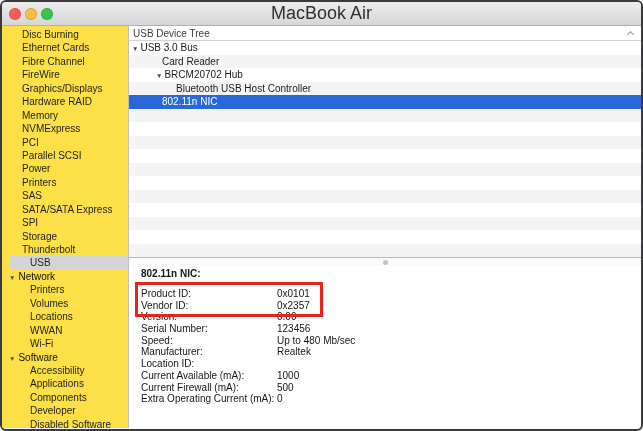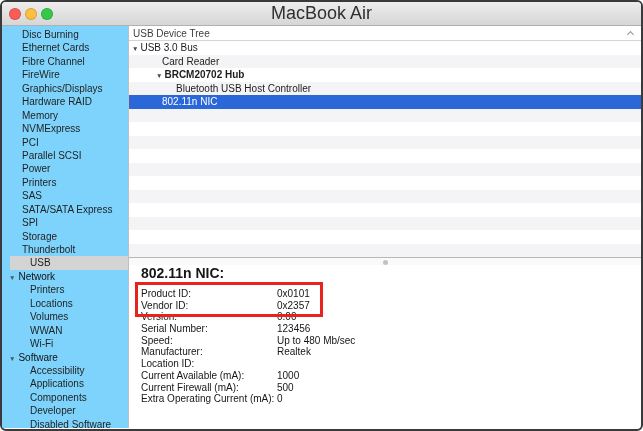--- a/index.html
+++ b/index.html
@@ -15,54 +15,54 @@
   .light { width:12px; height:12px; border-radius:50%; border:0.5px solid rgba(0,0,0,.15); }
   .light.red    { background:var(--traffic-red,#fc5b57); }
   .light.yellow { background:var(--traffic-yellow,#fdbe41); }
   .light.green  { background:var(--traffic-green,#35c84a); }
   .win-title { font-size:18px; color:#303030; }
 
   
   .content { display:flex; height:calc(100% - 25px); }
 
   
-  .sidebar { width:127px; border-right:1px solid #bfbfbf; overflow:hidden; padding-top:2px; background:#7dd3fc; flex:none; }
+  .sidebar { width:127px; border-right:1px solid #bfbfbf; overflow:hidden; padding-top:2px; background:#fde047; flex:none; }
   .side-item { height:13.45px; line-height:13.45px; font-size:10px; color:#1f1f1f; white-space:nowrap;
                overflow:hidden; display:flex; align-items:center; }
   .side-item.item    { padding-left:20px; }
   .side-item.child   { padding-left:28px; }
   .side-item.section { padding-left:7px; color:#111; }
   .side-item.selected { background:var(--side-sel,#d4d4d4);margin-left:8px; }
   .tri { font-size:6.5px; color:#555; margin-right:3px; flex:none; transform:translateY(.5px); }
 
   
   .main { flex:1; display:flex; flex-direction:column; min-width:0; }
   .tree-header { height:15px; line-height:15px; font-size:10px; font-weight:normal; color:#3e3e3e;
                  padding-left:4px; border-bottom:1px solid #d4d4d4; position:relative; flex:none; }
   .chev { position:absolute; right:8px; top:6px; width:5px; height:5px;
           border-left:1.5px solid #979797; border-top:1.5px solid #979797; transform:rotate(45deg); }
   .tree-rows { flex:none; }
   .tree-row { height:13.5px; line-height:13.5px; font-size:10px; color:#1c1c1c; white-space:nowrap;
               overflow:hidden; display:flex; align-items:center; }
   .tree-row:nth-child(even) { background:#f4f4f6; }
   .tree-row.lvl0 { padding-left:3px; }
   .tree-row.lvl1 { padding-left:33px; }
-  .tree-row.lvl1.exp { padding-left:27px;font-weight:bold; }
+  .tree-row.lvl1.exp { padding-left:27px; }
   .tree-row.lvl2 { padding-left:47px; }
   .tree-row .tri { color:#4a4a4a; margin-right:2px; }
   .tree-row.selected { background:var(--accent,#2a68d9) !important; color:#fff; }
 
   
   .splitter { height:8px; background:#fafafa; border-top:1px solid #b8b8b8; position:relative; flex:none; }
   .splitter .dot { position:absolute; left:50%; top:1.5px; width:5px; height:5px; margin-left:-2.5px;
                    border-radius:50%; background:#c3c3c3; }
 
   
   .details { flex:1; position:relative; padding:3px 0 0 12px; font-size:10px; color:#161616; overflow:hidden; }
-  .detail-title { font-weight:bold; font-size:14px; height:11px; line-height:11px; }
+  .detail-title { font-weight:bold; font-size:10px; height:11px; line-height:11px; }
   .detail-rows { margin-top:9px; }
   .detail-row { display:flex; height:11.7px; line-height:11.7px; }
   .detail-row .lbl { width:136px; flex:none; }
   .detail-row .val { flex:1; white-space:nowrap; }
 
   .red-box { position:absolute; left:6px; top:17px; width:188px; height:35px;
              border:3px solid var(--annot-red,#e8231e); pointer-events:none; }
 </style>
 </head>
 <body>
@@ -134,24 +134,24 @@
           <span>USB</span>
         </div>
         <div class="side-item section">
           <span class="tri">▼</span>
           <span>Network</span>
         </div>
         <div class="side-item child">
           <span>Printers</span>
         </div>
         <div class="side-item child">
+          <span>Volumes</span>
+        </div>
+        <div class="side-item child">
           <span>Locations</span>
-        </div>
-        <div class="side-item child">
-          <span>Volumes</span>
         </div>
         <div class="side-item child">
           <span>WWAN</span>
         </div>
         <div class="side-item child">
           <span>Wi-Fi</span>
         </div>
         <div class="side-item section">
           <span class="tri">▼</span>
           <span>Software</span>

